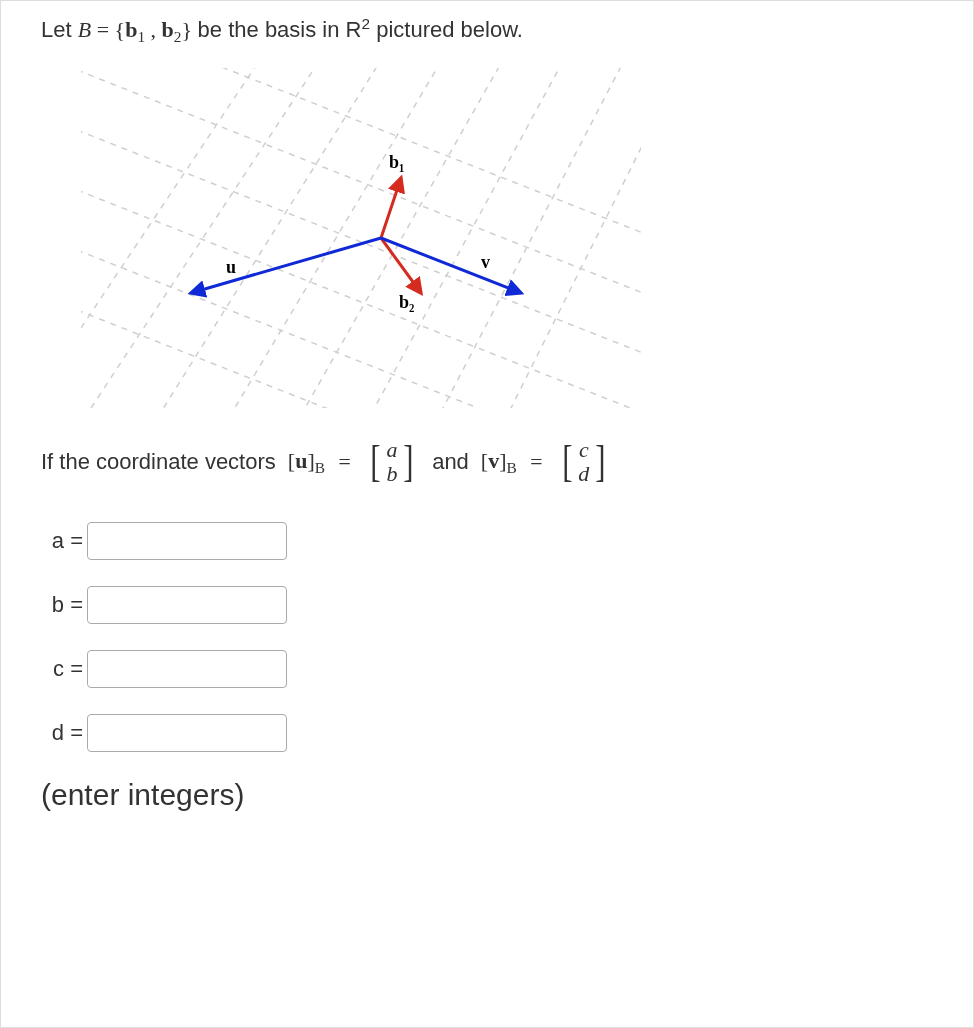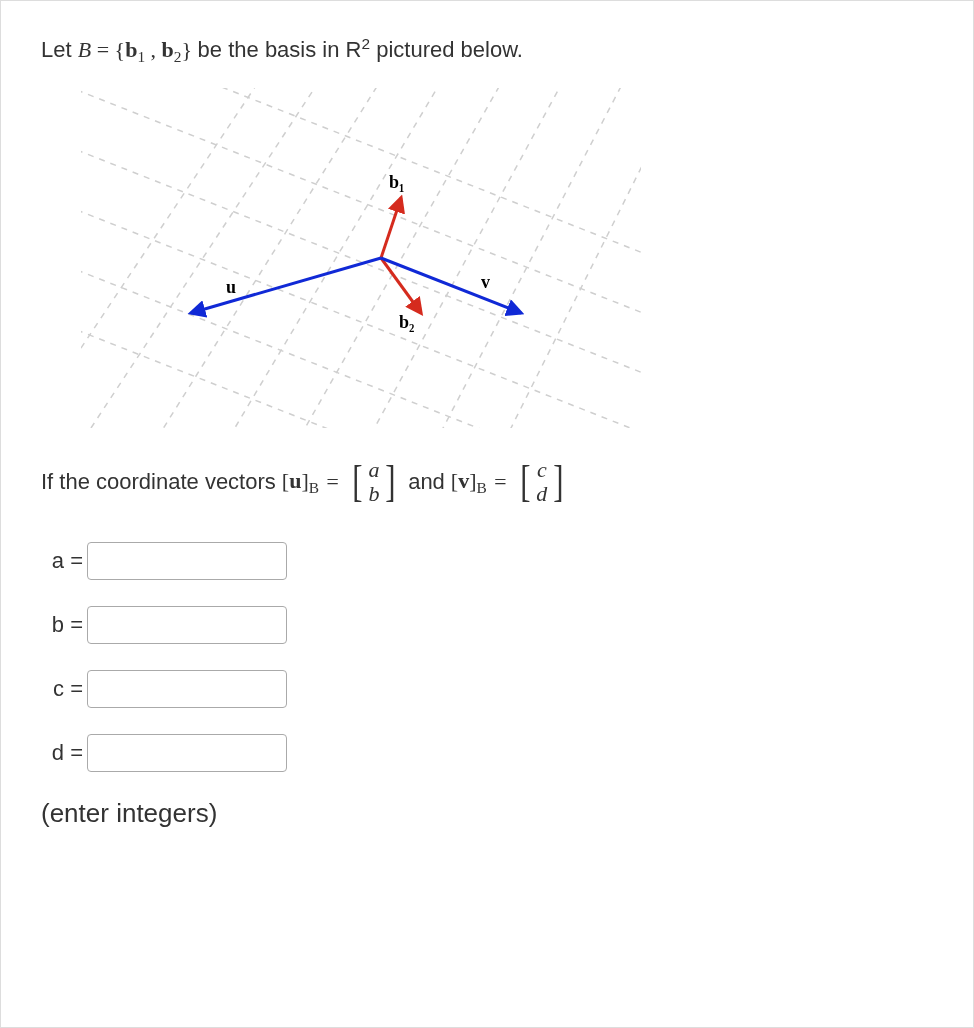--- a/index.html
+++ b/index.html
@@ -7,21 +7,21 @@
     padding: 0;
     background: #fff;
     font-family: "Segoe UI", "Helvetica Neue", Arial, sans-serif;
     color: #333;
   }
   .page {
     box-sizing: border-box;
     width: 974px;
     min-height: 1028px;
     border: 1px solid #ddd;
-    padding: 32px 40px 40px 40px;
+    padding: 12px 40px 40px 40px;
   }
   .prompt-line {
     font-size: 22px;
     line-height: 1.4;
     margin-bottom: 20px;
   }
   .math {
     font-family: "Cambria Math", "STIX", "Times New Roman", serif;
     font-style: italic;
   }
@@ -32,21 +32,21 @@
     display: block;
     margin: 10px 0 30px 40px;
   }
   .question-line {
     font-size: 22px;
     line-height: 1.4;
     margin: 30px 0 35px 0;
     display: flex;
     align-items: center;
     flex-wrap: wrap;
-    gap: 6px;
+    gap: 12px;
     text-align: center;
   }
   .bracket-matrix {
     display: inline-flex;
     align-items: center;
     font-family: "Cambria Math","STIX","Times New Roman",serif;
     font-style: italic;
     font-size: 22px;
     margin: 0 4px;
   }
@@ -78,21 +78,21 @@
   .answer-row input[type="text"] {
     width: 200px;
     height: 38px;
     font-size: 18px;
     border: 1px solid #aaa;
     border-radius: 4px;
     padding: 4px 8px;
     box-sizing: border-box;
   }
   .hint {
-    font-size: 26px;
+    font-size: 30px;
     margin-top: 20px;
     color: #333;
   }
 </style>
 </head>
 <body>
 
 <div class="page">
 
   <div class="prompt-line">

